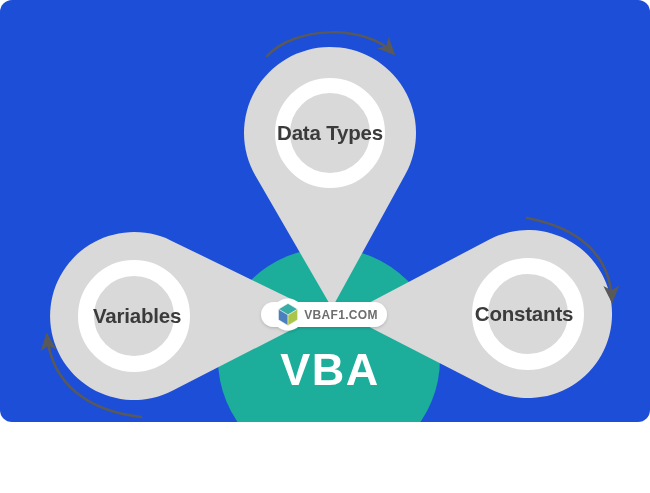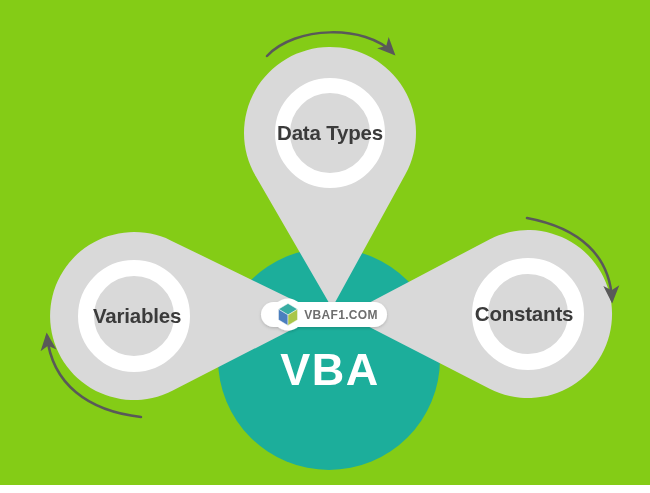--- a/index.html
+++ b/index.html
@@ -2,25 +2,26 @@
 <html><head>
 <meta charset="utf-8">
 <style>
   html, body {
     margin: 0;
     padding: 0;
     background: #ffffff;
   }
   .stage {
     width: 650px;
-    height: 485px;
-    background: #84cc16;
+    height: 422px;
+    background: #1d4ed8;
     position: relative;
     overflow: hidden;
     font-family: "Liberation Sans", sans-serif;
+    border-radius: 12px;
   }
   svg { display: block; }
   .node-label {
     font-family: "Liberation Sans", sans-serif;
     font-size: 20.5px;
     font-weight: 600;
     fill: #3b3b3b;
     text-anchor: middle;
     letter-spacing: -0.2px;
   }

